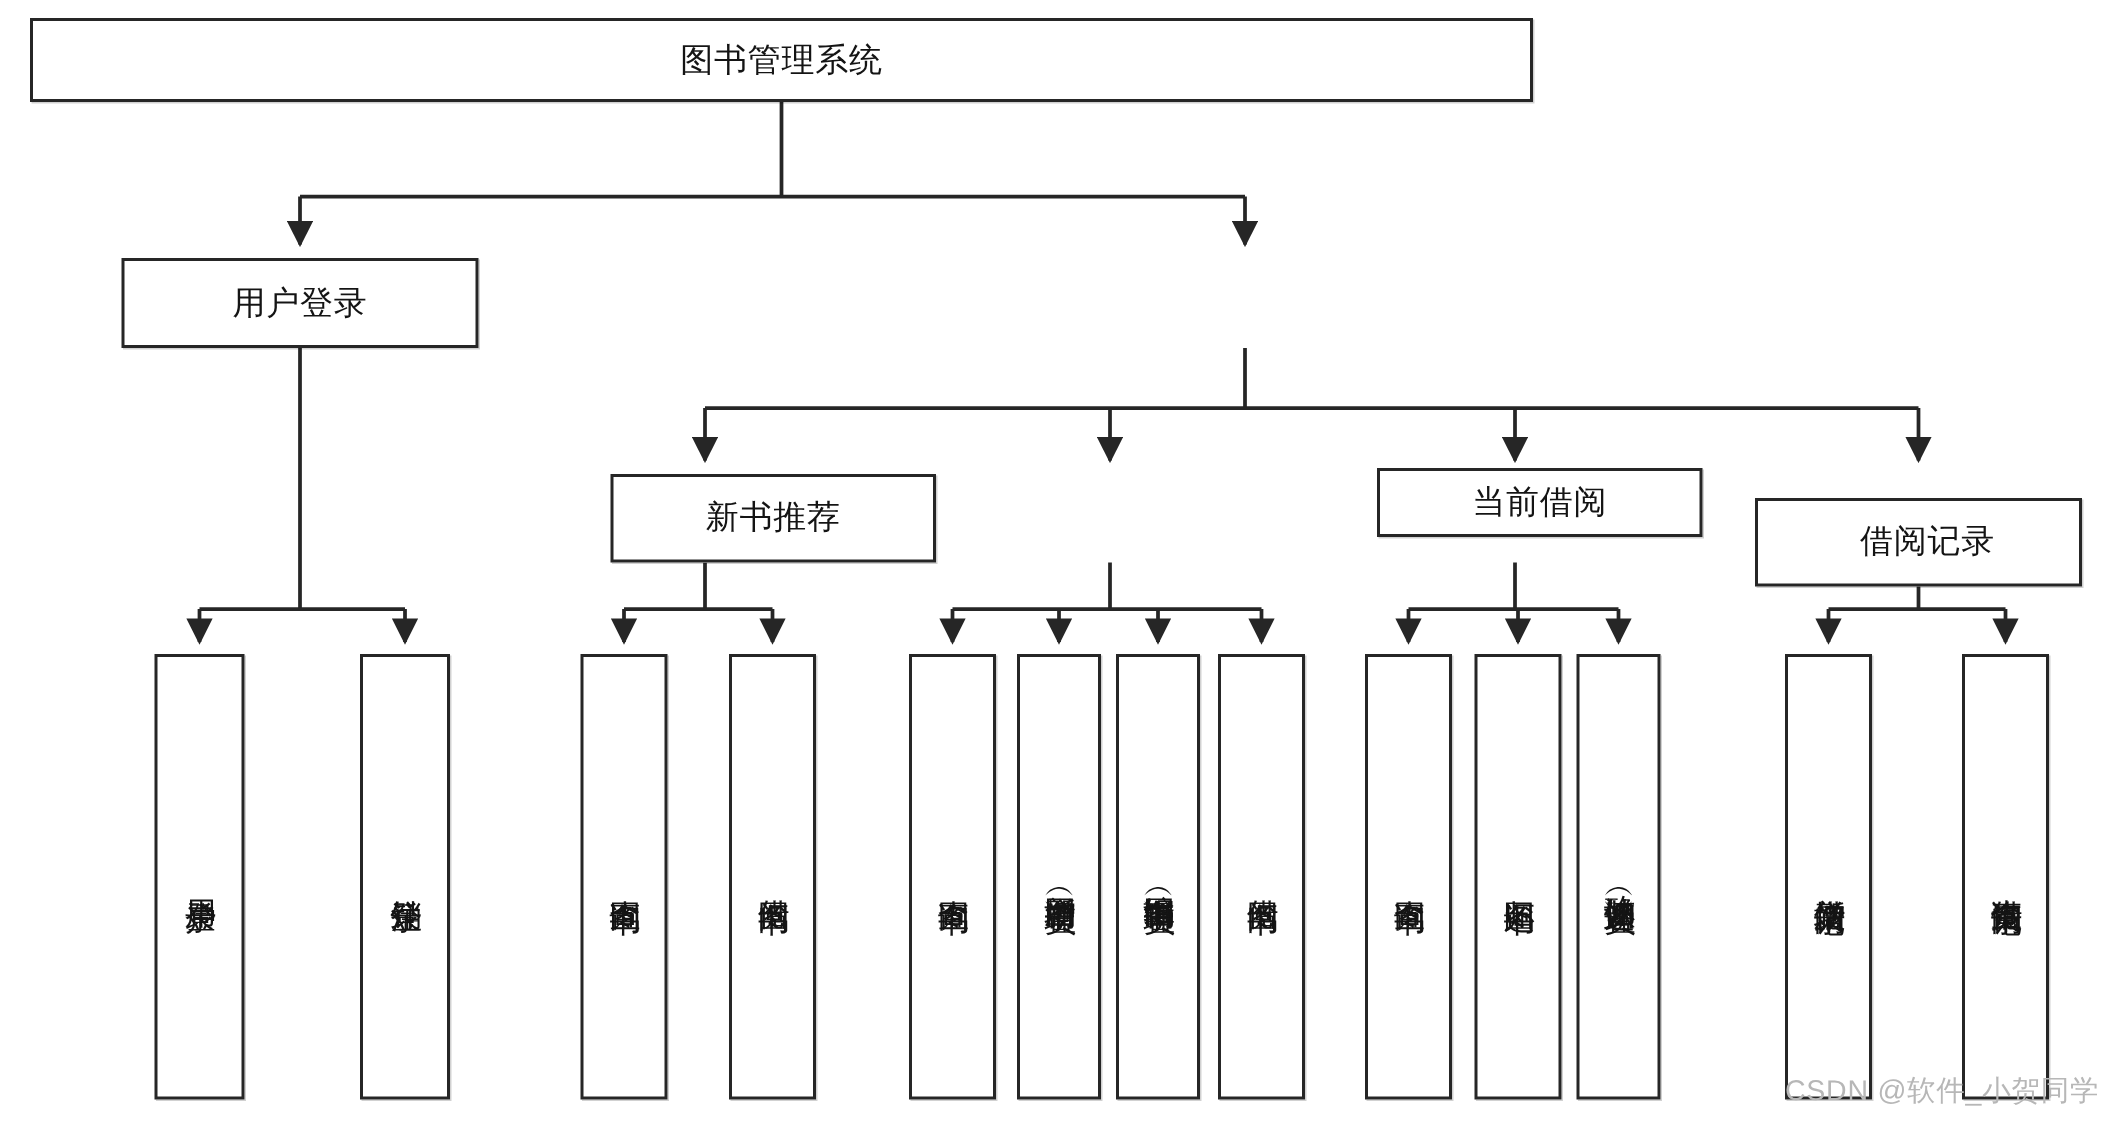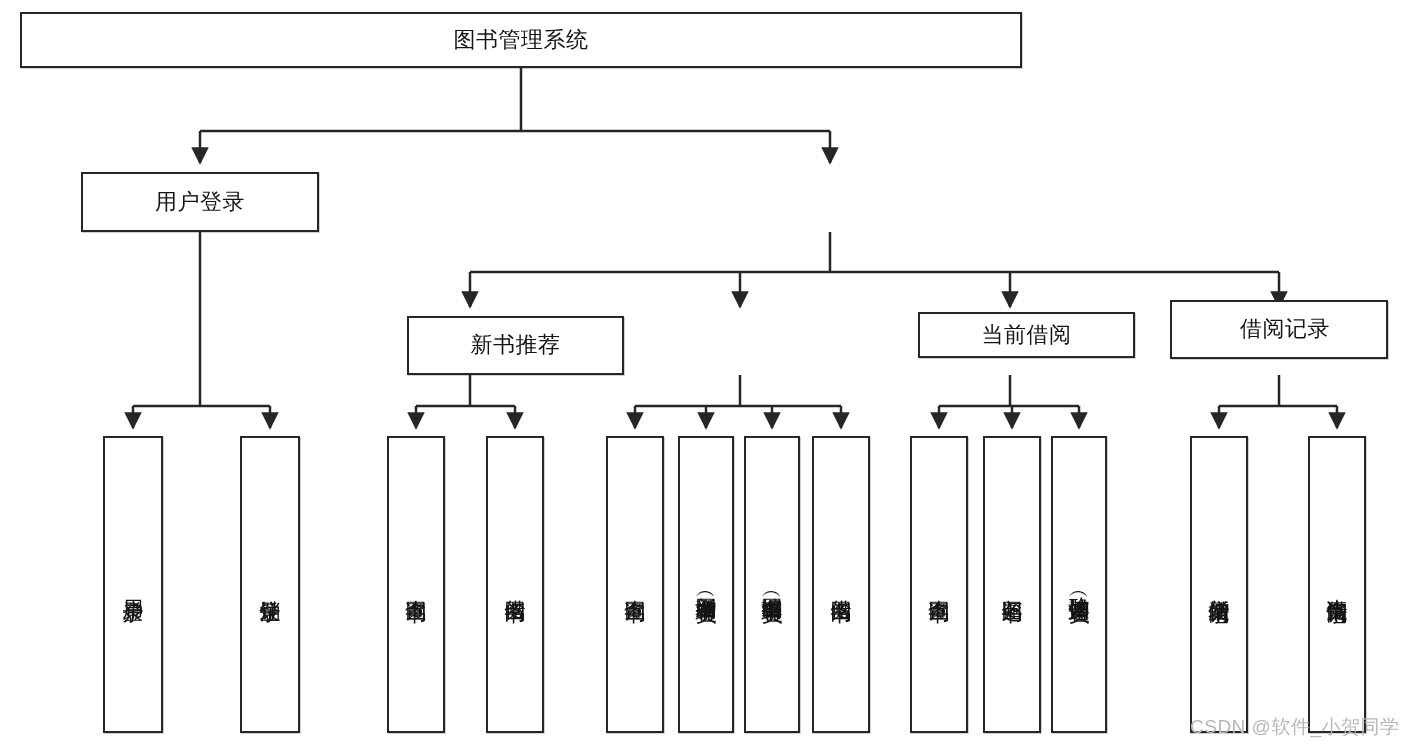--- a/index.html
+++ b/index.html
@@ -125,21 +125,21 @@
   <div class="node node-h" style="left:81px; top:172px; width:238px; height:60px;">
     <span class="label">用户登录</span>
   </div>
 
   <div class="node node-h" style="left:362px; top:316px; width:217px; height:59px;margin-left:45px;">
     <span class="label">新书推荐</span>
   </div>
   <div class="node node-h" style="left:902px; top:312px; width:217px; height:46px;margin-left:16px;">
     <span class="label">当前借阅</span>
   </div>
-  <div class="node node-h" style="left:1170px; top:300px; width:218px; height:59px;padding-left:12px;">
+  <div class="node node-h" style="left:1170px; top:332px; width:218px; height:59px;padding-left:12px;">
     <span class="label">借阅记录</span>
   </div>
 
   <div class="node node-v" style="left:103px; top:436px; width:60px; height:297px;">
     <span class="label">用户登录</span>
   </div>
   <div class="node node-v" style="left:240px; top:436px; width:60px; height:297px;">
     <span class="label">注销登录</span>
   </div>
   <div class="node node-v" style="left:387px; top:436px; width:58px; height:297px;">

